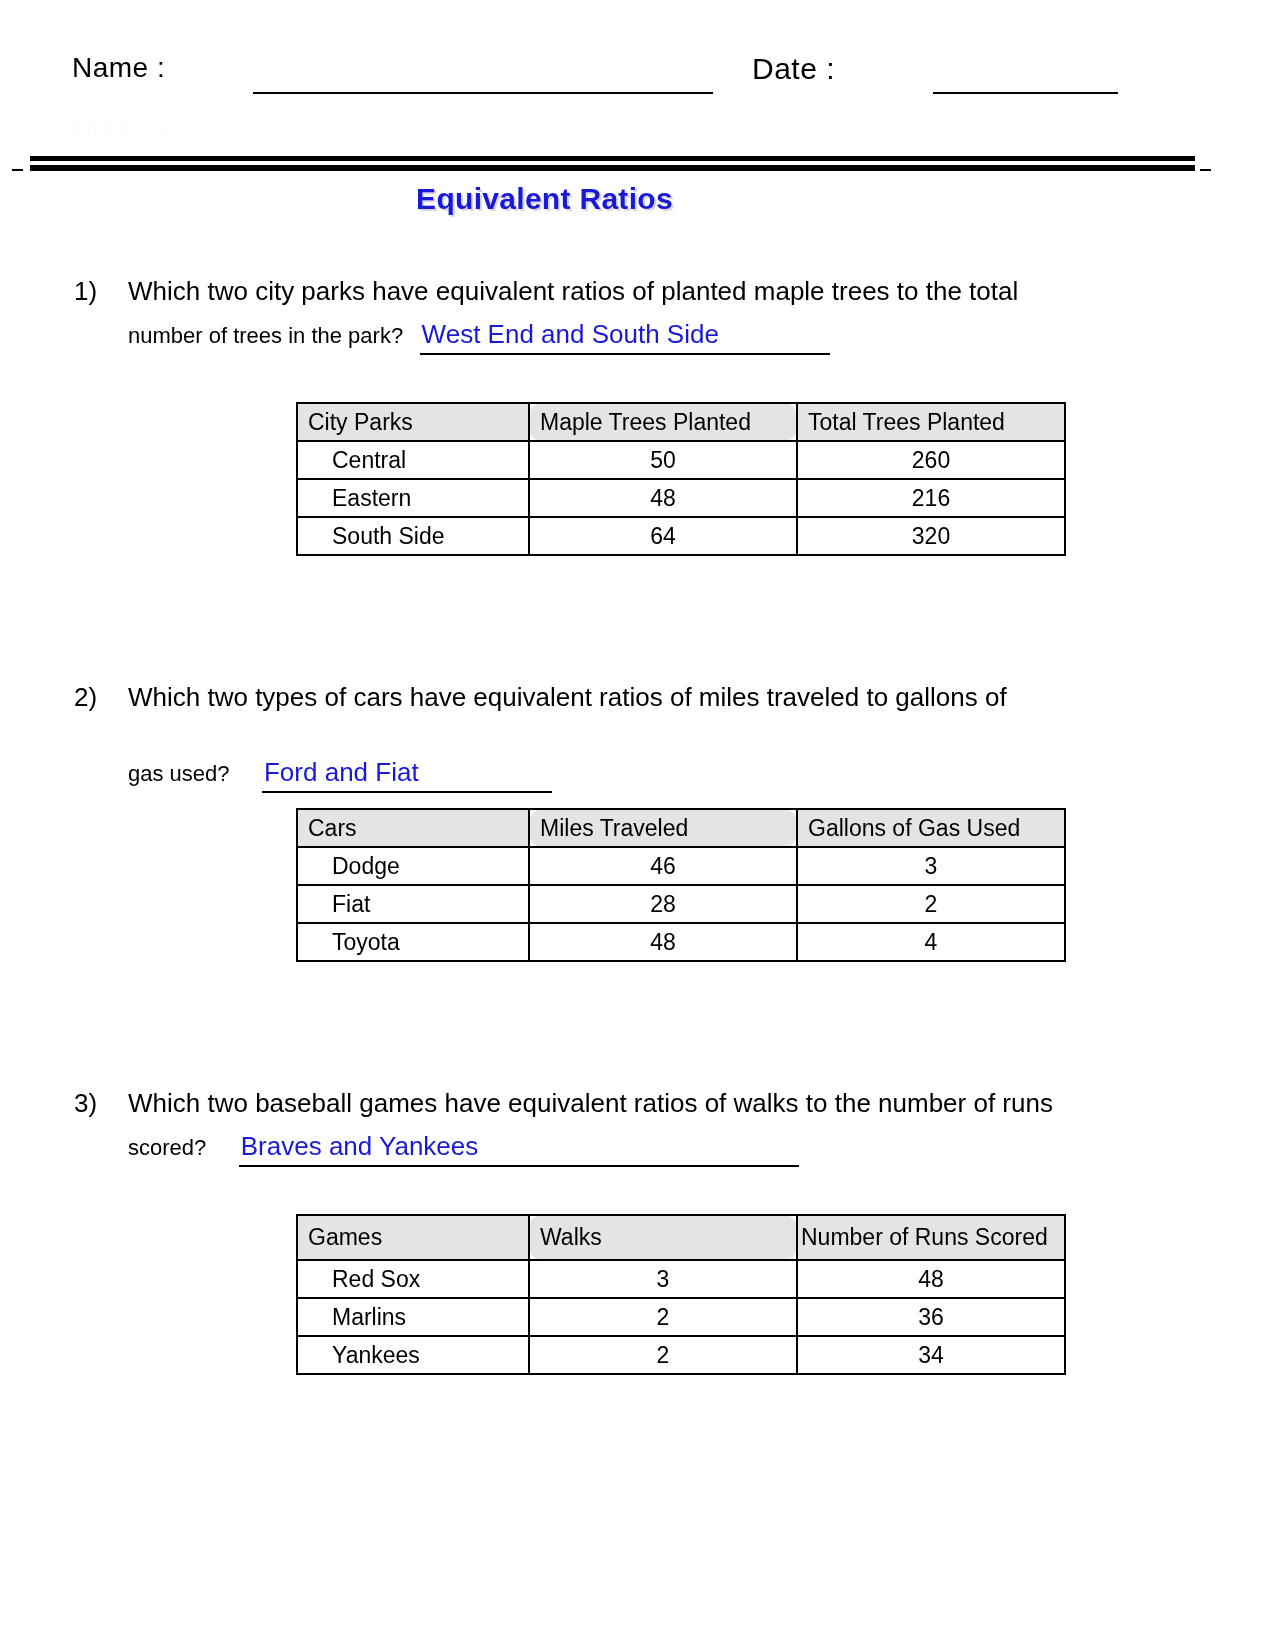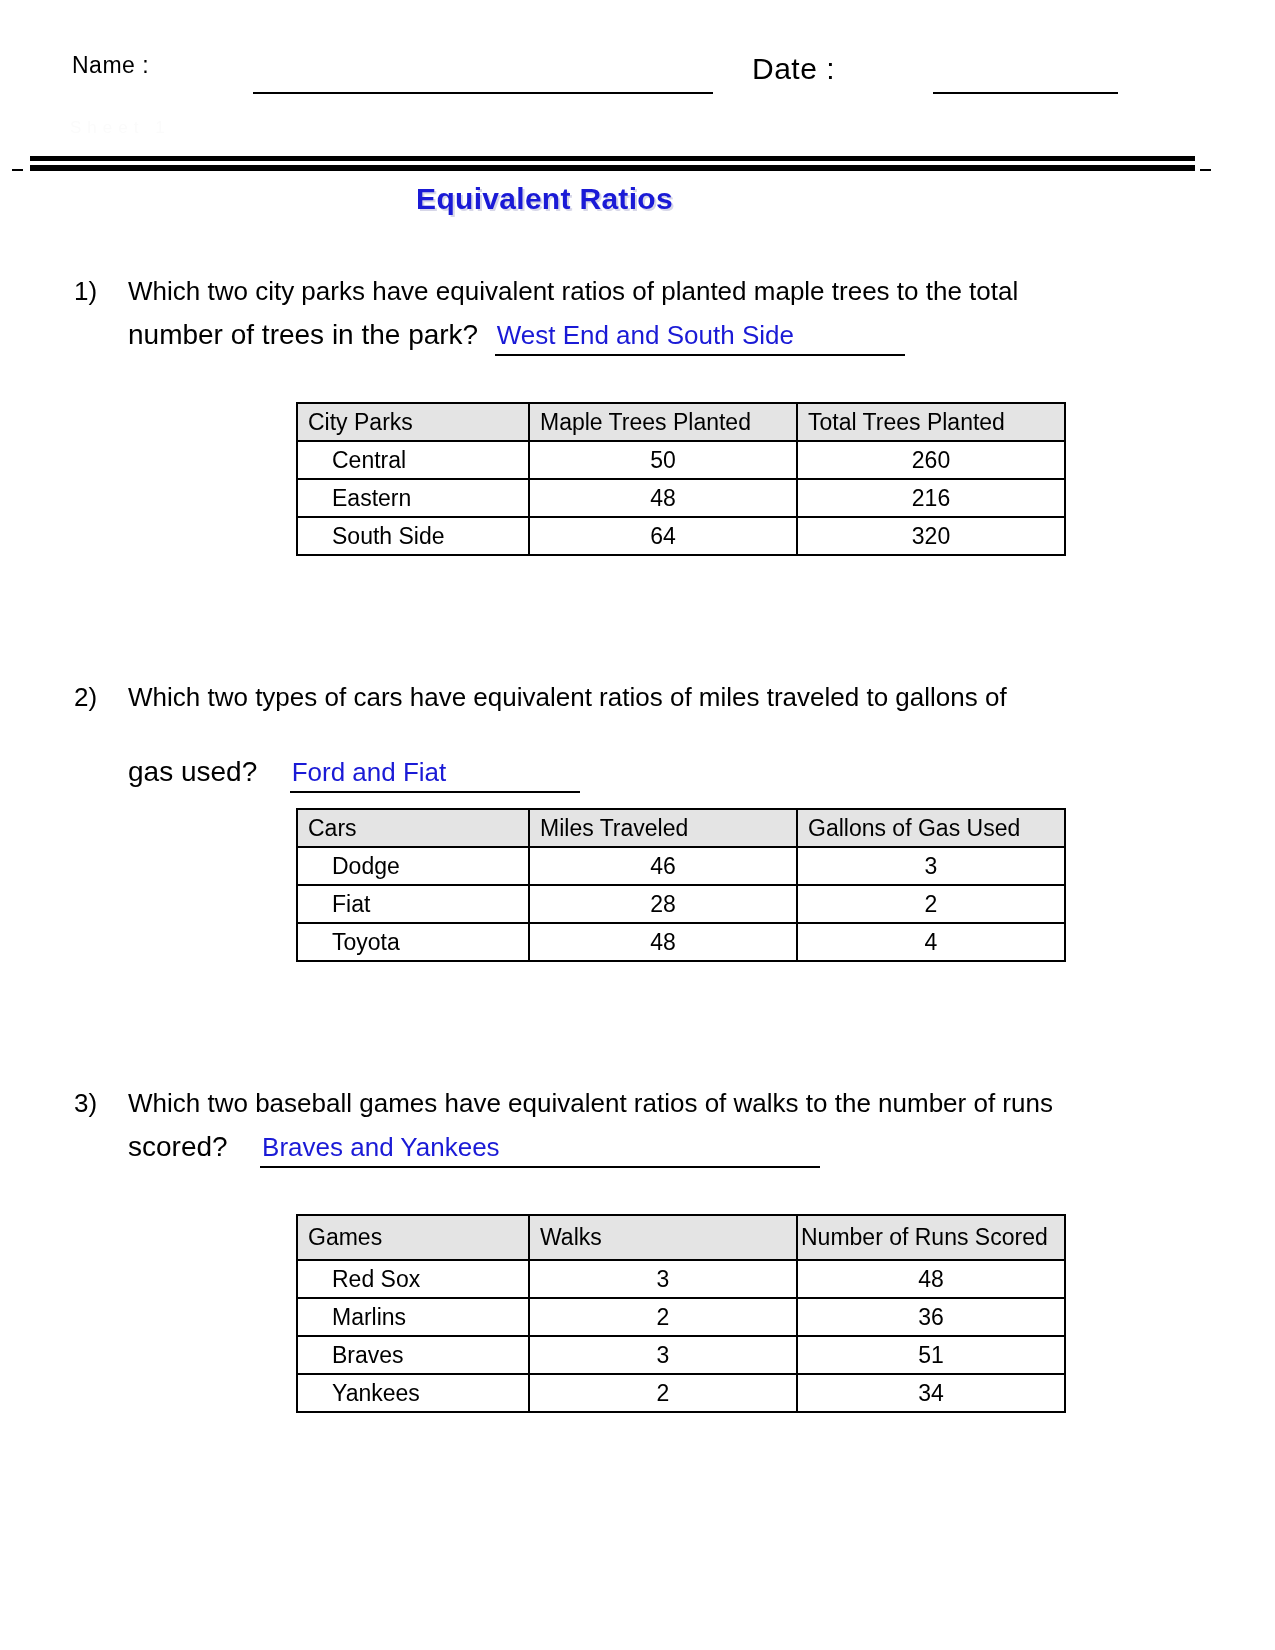--- a/index.html
+++ b/index.html
@@ -21,21 +21,21 @@
     position: absolute;
     left: 0;
     top: 52px;
     width: 1275px;
     height: 52px;
   }
   .name-label {
     position: absolute;
     left: 72px;
     top: 0;
-    font-size: 23px;
+    font-size: 28px;
     letter-spacing: 0.5px;
     white-space: nowrap;
   }
   .name-rule {
     position: absolute;
     left: 253px;
     top: 40px;
     width: 460px;
     height: 0;
     border-top: 2px solid #000;
@@ -137,21 +137,21 @@
     font-size: 26px;
     white-space: nowrap;
   }
   .q-line2-wrap {
     position: absolute;
     left: 128px;
     top: 43px;
     height: 38px;
   }
   .q-line2 {
-    font-size: 28px;
+    font-size: 22px;
     white-space: nowrap;
     display: inline-block;
     vertical-align: baseline;
   }
   .q-answer {
     display: inline-block;
     font-size: 26px;
     color: #1a1ad6;
     white-space: nowrap;
     border-bottom: 2px solid #000;
@@ -183,21 +183,21 @@
   }
   table.data-table td.label-cell {
     text-align: left;
     white-space: nowrap;
     padding-left: 34px;
   }
   table.data-table td.value-cell {
     text-align: center;
   }
   .col-a { width: 232px; }
-  .col-b { width: 268px; }
+  .col-b { width: 268px; border-radius: 13px; }
   .col-c { width: 268px; }
 </style>
 </head>
 <body>
 
 <div class="header-row">
   <span class="name-label">Name :</span>
   <span class="name-rule"></span>
   <span class="date-label">Date :</span>
   <span class="date-rule"></span>
@@ -307,23 +307,18 @@
       <td class="label-cell">Red Sox</td>
       <td class="value-cell">3</td>
       <td class="value-cell">48</td>
     </tr>
     <tr>
       <td class="label-cell">Marlins</td>
       <td class="value-cell">2</td>
       <td class="value-cell">36</td>
     </tr>
     <tr>
-      <td class="label-cell">Braves</td>
-      <td class="value-cell">3</td>
-      <td class="value-cell">51</td>
-    </tr>
-    <tr>
       <td class="label-cell">Yankees</td>
       <td class="value-cell">2</td>
       <td class="value-cell">34</td>
     </tr>
   </tbody>
 </table>
 
 </body></html>

